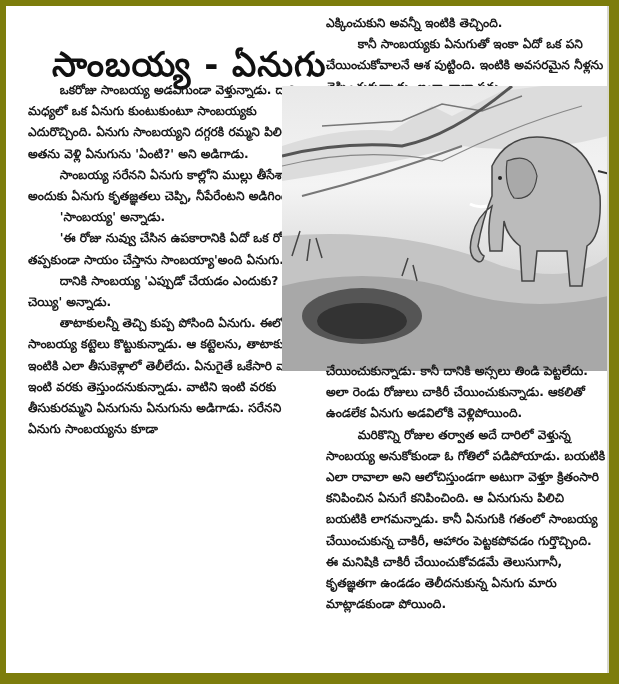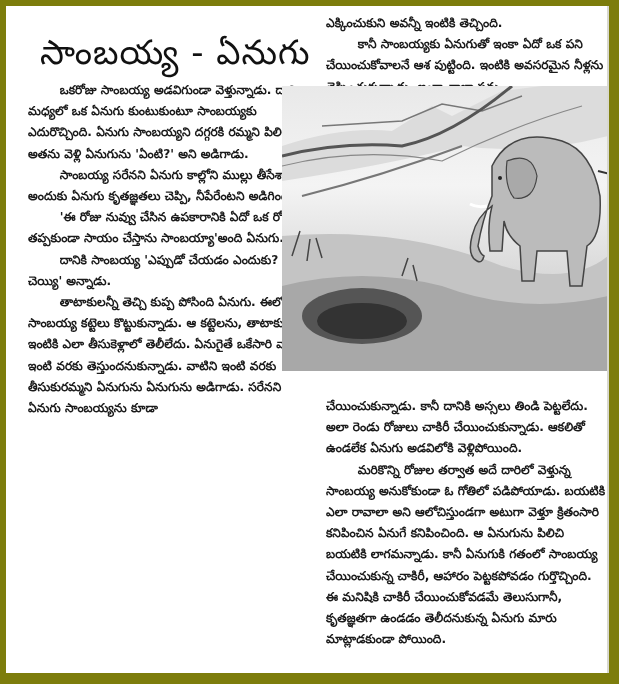--- a/index.html
+++ b/index.html
@@ -10,48 +10,49 @@
     }
     .frame {
       position: absolute; left: 6px; top: 6px; width: 603px; height: 667px;
       background: #ffffff;
       border-right: 2px solid #d8d8d0;
       box-sizing: border-box;
       overflow: hidden;
     }
     .title {
       position: absolute; left: 30px; top: 20px;
-      font-size: 34px; line-height: 44px; font-weight: normal; color: #111;
-      letter-spacing: 1px; margin: 4px; white-space: nowrap;
+      font-size: 34px; line-height: 44px; font-weight: bold; color: #111;
+      letter-spacing: 1px; margin: 16px; white-space: nowrap;
     }
     .col {
       position: absolute;
       font-size: 12.2px; line-height: 21.2px; color: #1a1a1a;
     }
     .col-left { left: 22px; top: 74px; width: 290px; }
     .col-right-top { left: 320px; top: 7px; width: 280px; }
-    .col-right-bottom { left: 320px; top: 390px; width: 280px; }
+    .col-right-bottom { left: 320px; top: 355px; width: 280px; }
     .col p { margin: 0; text-indent: 2.6em; font-weight: bold; }
     .col p.cont { text-indent: 0; }
     .illustration {
       position: absolute; left: 276px; top: 80px; width: 326px; height: 285px;
       background: linear-gradient(180deg, #e9e9e9 0%, #f4f4f4 35%, #d6d6d6 70%, #bdbdbd 100%);
       overflow: hidden;
     }
     .illustration svg { display: block; }
   </style>
 </head>
 <body>
 
 <div class="frame">
   <h1 class="title">సాంబయ్య - ఏనుగు</h1>
 
   <div class="col col-left">
     <p>ఒకరోజు సాంబయ్య అడవిగుండా వెళ్తున్నాడు. దారి మధ్యలో ఒక ఏనుగు కుంటుకుంటూ సాంబయ్యకు ఎదురొచ్చింది. ఏనుగు సాంబయ్యని దగ్గరకి రమ్మని పిలిచింది. అతను వెళ్లి ఏనుగును 'ఏంటి?' అని అడిగాడు.</p>
     <p>సాంబయ్య సరేనని ఏనుగు కాల్లోని ముల్లు తీసేశాడు. అందుకు ఏనుగు కృతజ్ఞతలు చెప్పి, నీపేరేంటని అడిగింది.</p>
+    <p>'సాంబయ్య' అన్నాడు.</p>
     <p>'ఈ రోజు నువ్వు చేసిన ఉపకారానికి ఏదో ఒక రోజు నీకు తప్పకుండా సాయం చేస్తాను సాంబయ్యా'అంది ఏనుగు.</p>
     <p>దానికి సాంబయ్య 'ఎప్పుడో చేయడం ఎందుకు? ఇప్పుడే చెయ్యి' అన్నాడు.</p>
     <p>తాటాకులన్నీ తెచ్చి కుప్ప పోసింది ఏనుగు. ఈలోపు సాంబయ్య కట్టెలు కొట్టుకున్నాడు. ఆ కట్టెలను, తాటాకులను ఇంటికి ఎలా తీసుకెళ్లాలో తెలీలేదు. ఏనుగైతే ఒకేసారి వాటిని ఇంటి వరకు తెస్తుందనుకున్నాడు. వాటిని ఇంటి వరకు తీసుకురమ్మని ఏనుగును ఏనుగును అడిగాడు. సరేనని ఏనుగు సాంబయ్యను కూడా</p>
   </div>
 
   <div class="col col-right-top">
     <p class="cont">ఎక్కించుకుని అవన్నీ ఇంటికి తెచ్చింది.</p>
     <p>కానీ సాంబయ్యకు ఏనుగుతో ఇంకా ఏదో ఒక పని చేయించుకోవాలనే ఆశ పుట్టింది. ఇంటికి అవసరమైన నీళ్లను తెప్పించుకున్నాడు. ఇంకా చాలా పన్లు</p>
   </div>
 

